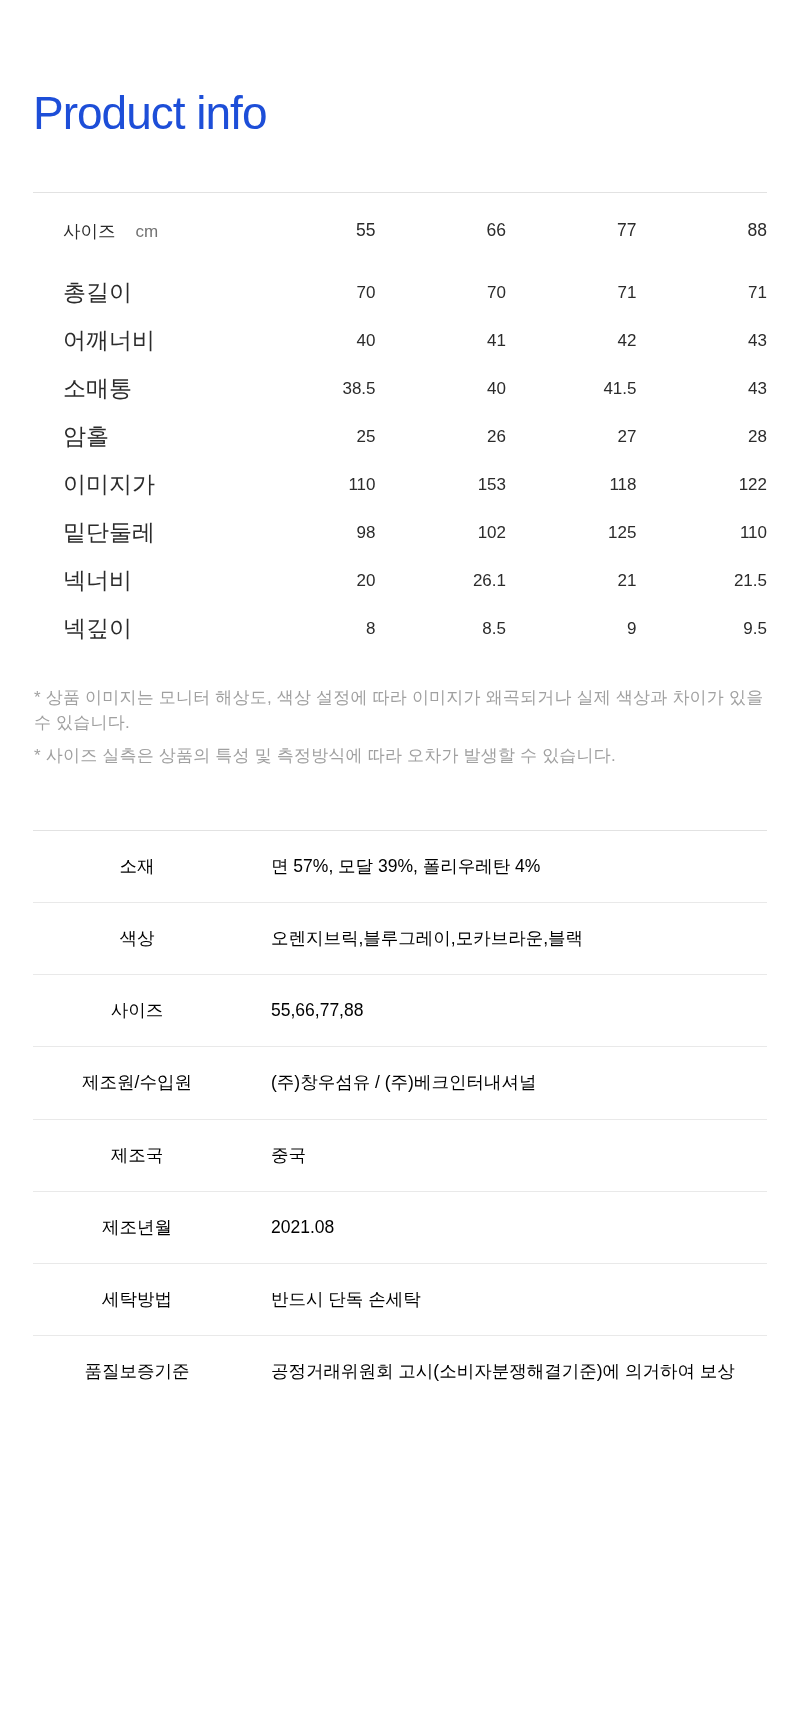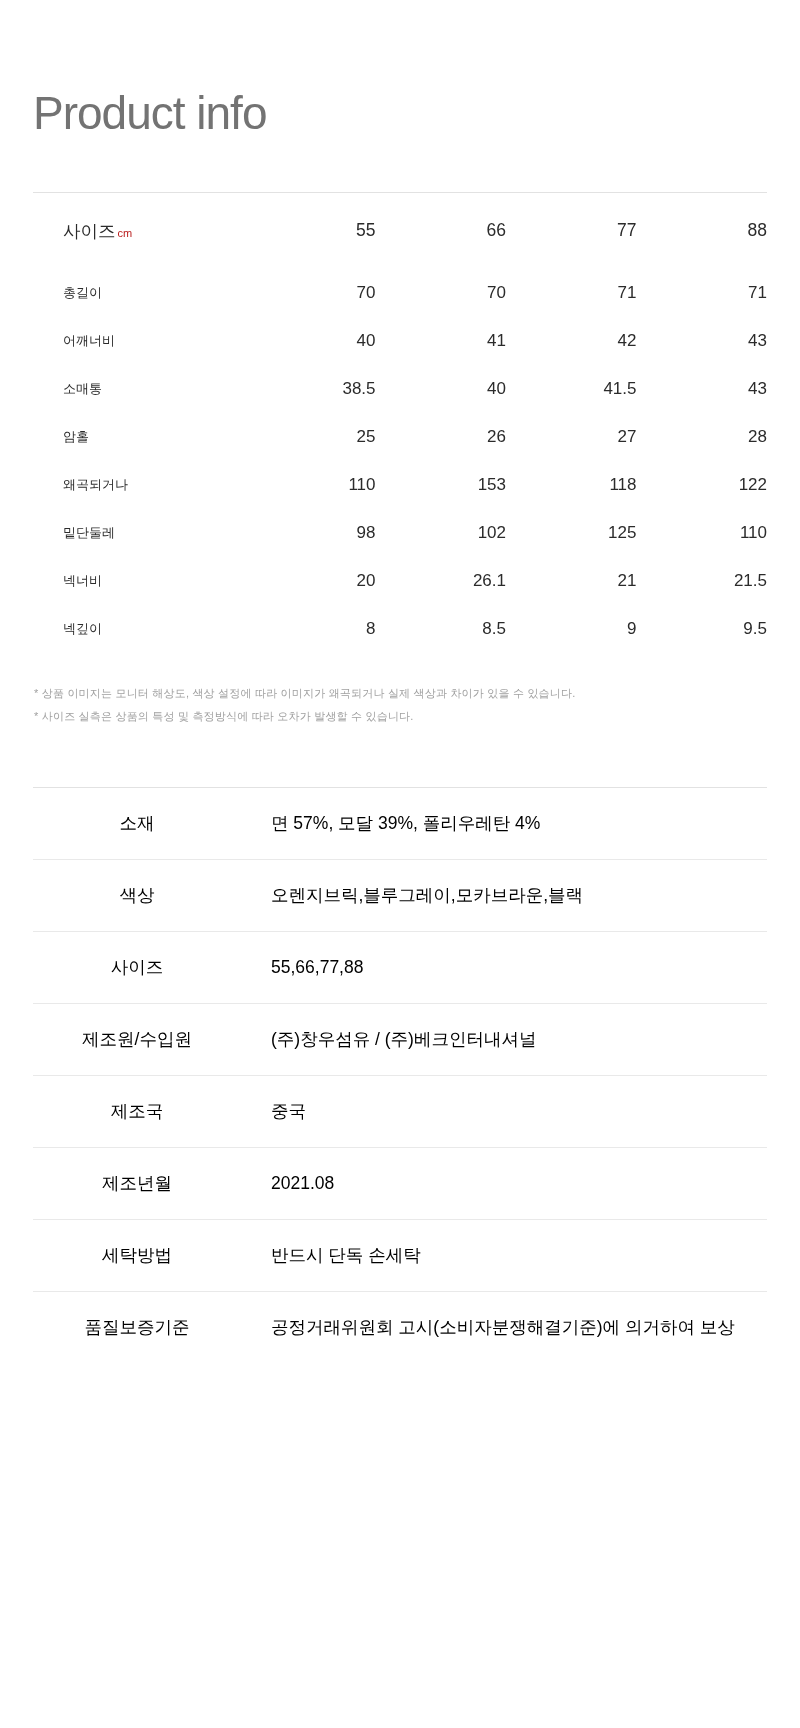--- a/index.html
+++ b/index.html
@@ -20,21 +20,21 @@
     box-sizing: border-box;
     padding: 0 33px;
     position: relative;
   }
 
   
   .page-title {
     font-size: 46px;
     font-weight: 500;
     letter-spacing: -1px;
-    color: #737373;
+    color: #1d4ed8;
     margin: 0;
     padding-top: 88px;
     line-height: 1.1;
   }
 
   
   .size-table-wrap {
     margin-top: 53px;
     border-top: 1px solid #e2e2e2;
   }
@@ -54,46 +54,46 @@
   table.size-table thead th {
     height: 76px;
     vertical-align: middle;
     font-size: 17.5px;
   }
   table.size-table thead th.hdr-label {
     text-align: left;
     padding-left: 30px;
   }
   .unit {
-    font-size: 11px;
-    color: #b91c1c;
-    margin-left: 2px;
+    font-size: 17px;
+    color: #737373;
+    margin-left: 20px;
     letter-spacing: 0;
   }
   table.size-table tbody td {
     height: 48px;
     vertical-align: middle;
   }
   table.size-table tbody td.row-label {
     text-align: left;
     padding-left: 30px;
-    font-size: 13px;
+    font-size: 23px;
     color: #2b2b2b;
   }
   col.c-label { width: 208px; }
   col.c-val { width: 128px; }
 
   
   .notes {
     margin-top: 32px;
     padding-left: 1px;
   }
   .notes p {
     margin: 0 0 7px 0;
-    font-size: 11px;
+    font-size: 17px;
     color: #a0a0a0;
     letter-spacing: 0.2px;
     line-height: 1.5;
   }
 
   
   .spec-wrap {
     margin-top: 62px;
     border-top: 1px solid #e2e2e2;
   }
@@ -175,21 +175,21 @@
           <td>43</td>
         </tr>
         <tr>
           <td class="row-label">암홀</td>
           <td>25</td>
           <td>26</td>
           <td>27</td>
           <td>28</td>
         </tr>
         <tr>
-          <td class="row-label">왜곡되거나</td>
+          <td class="row-label">이미지가</td>
           <td>110</td>
           <td>153</td>
           <td>118</td>
           <td>122</td>
         </tr>
         <tr>
           <td class="row-label">밑단둘레</td>
           <td>98</td>
           <td>102</td>
           <td>125</td>

